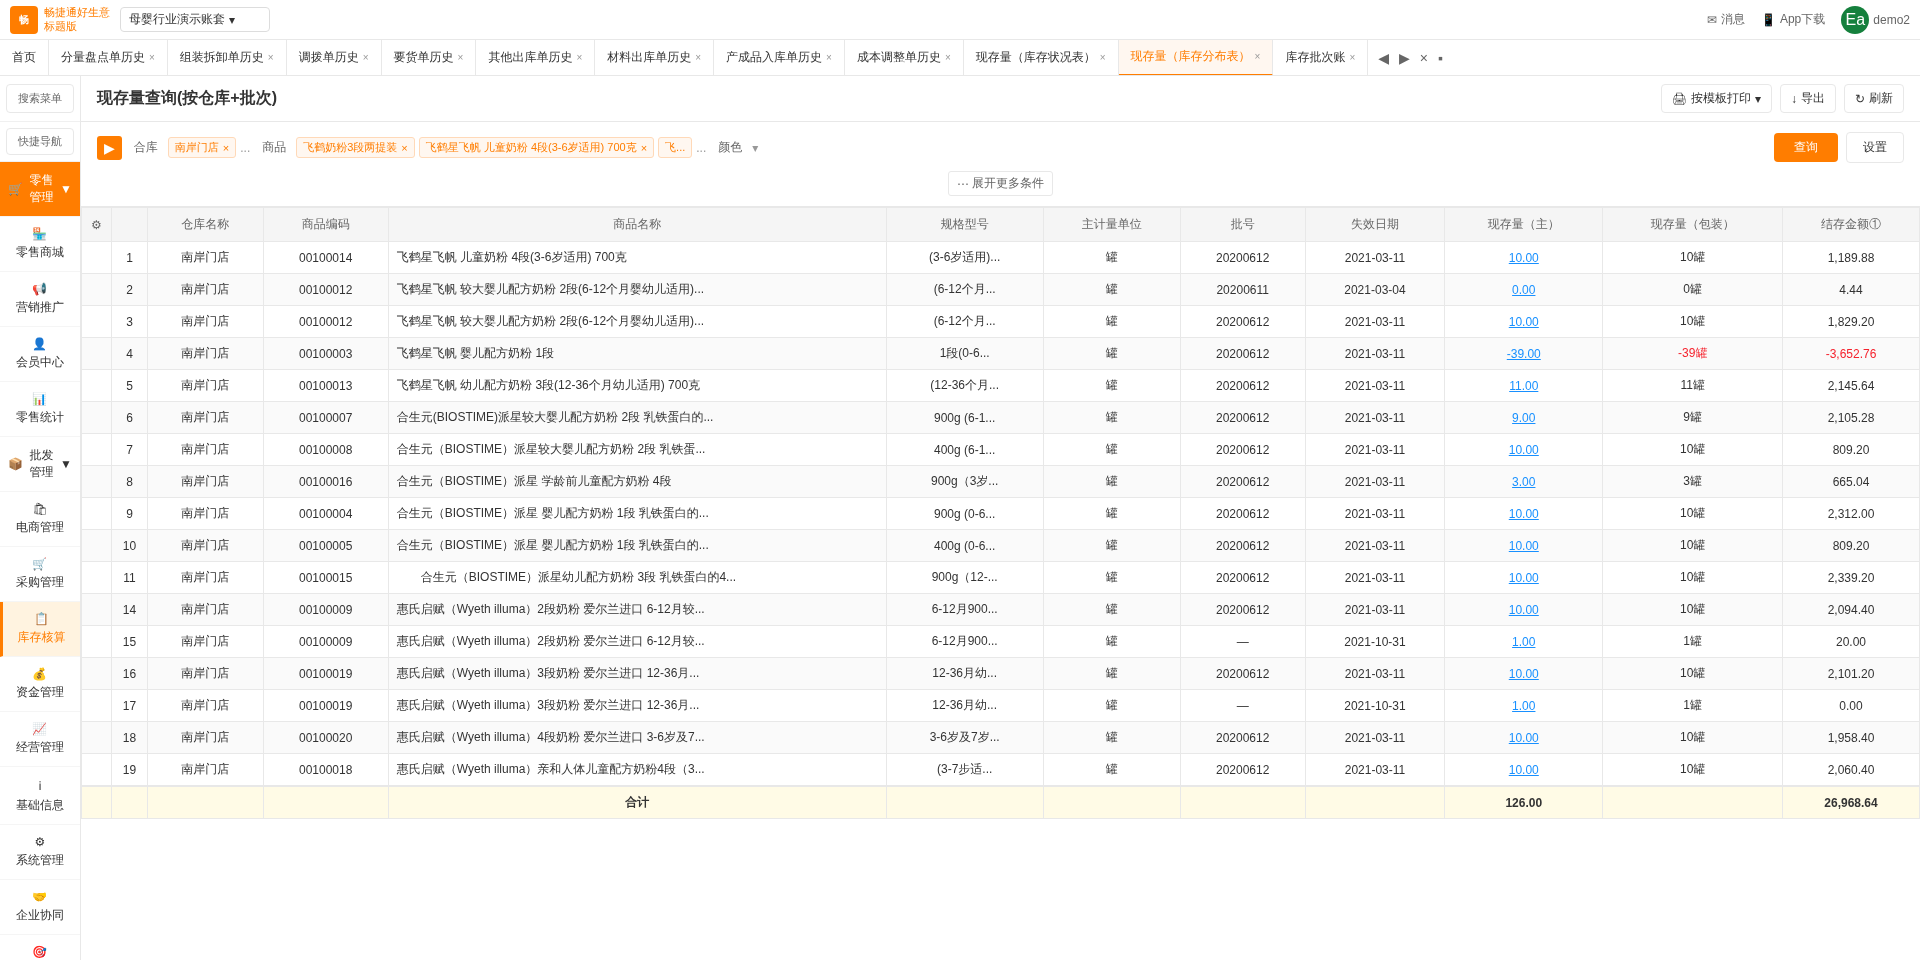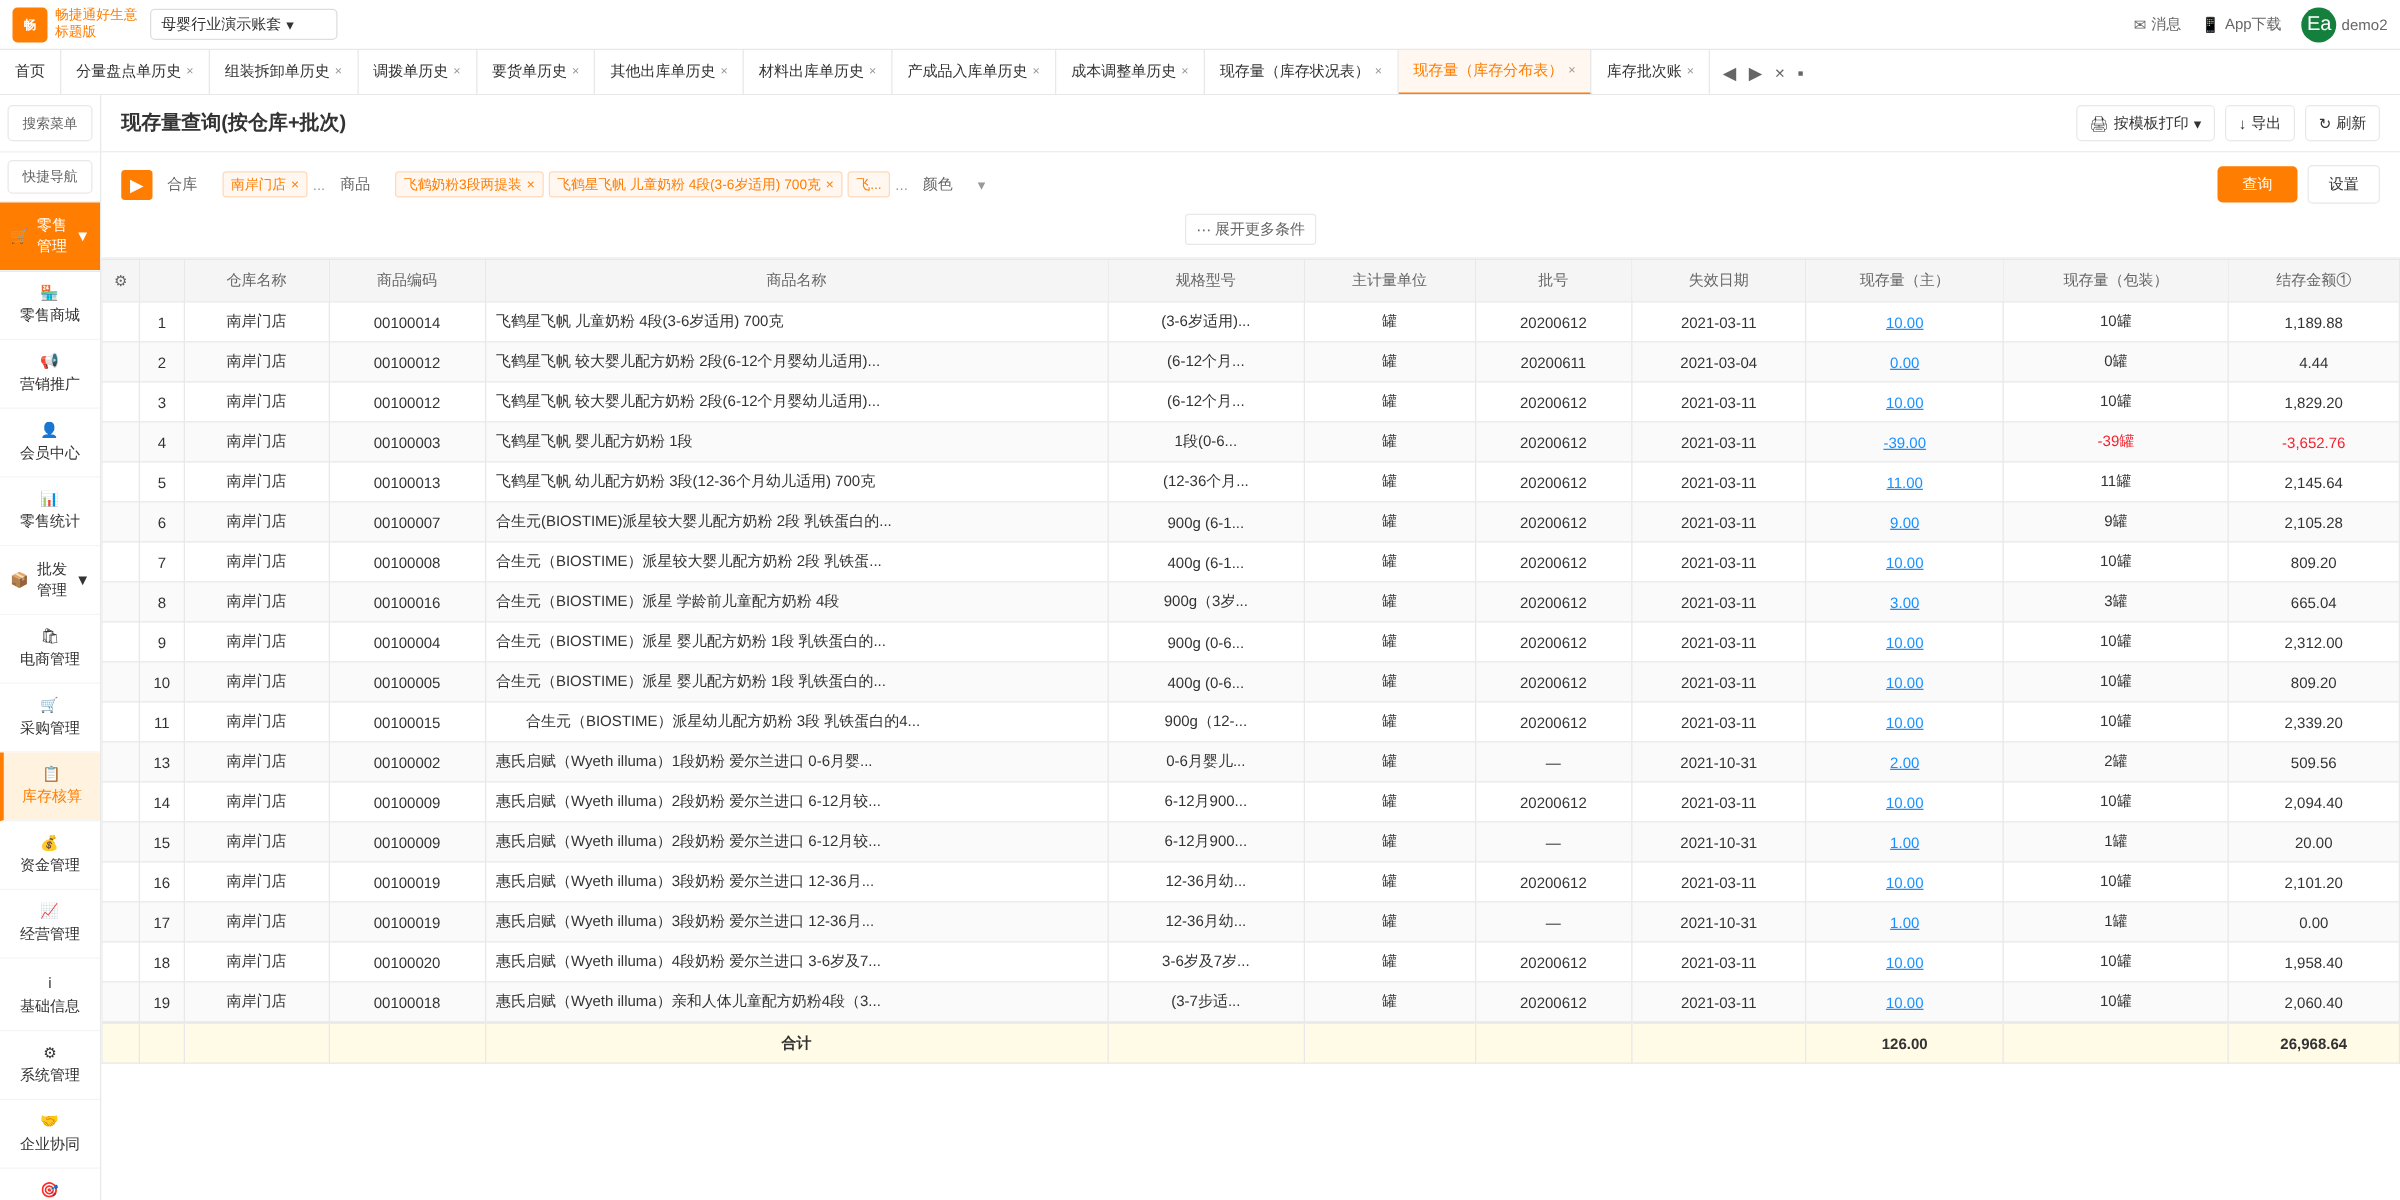--- a/index.html
+++ b/index.html
@@ -149,21 +149,21 @@
     
     .filter-area {
       background: #fff;
       padding: 10px 16px;
       border-bottom: 1px solid #e8e8e8;
     }
     .filter-row {
       display: flex; align-items: center; gap: 12px; flex-wrap: wrap;
     }
     .filter-item {
-      display: flex; align-items: center; gap: 20px;
+      display: flex; align-items: center; gap: 10px;
     }
     .filter-label { font-size: 12px; color: #666; white-space: nowrap; }
     .filter-tags {
       display: flex; align-items: center; gap: 4px; flex-wrap: wrap;
     }
     .filter-tag {
       display: inline-flex; align-items: center; gap: 4px;
       background: #fff7f0; border: 1px solid #ffd9b8;
       border-radius: 3px; padding: 2px 6px;
       font-size: 11px; color: #ff7d00;
@@ -624,34 +624,20 @@
       <td>900g（12-...</td>
       <td>罐</td>
       <td>20200612</td>
       <td>2021-03-11</td>
       <td class="link-like">10.00</td>
       <td class="">10罐</td>
       <td class="">2,339.20</td>
     </tr>
             <tr>
       <td></td>
-      <td>13</td>
-      <td>南岸门店</td>
-      <td>00100002</td>
-      <td class="text-left" style="max-width:280px;overflow:hidden;text-overflow:ellipsis;">惠氏启赋（Wyeth illuma）1段奶粉 爱尔兰进口 0-6月婴...</td>
-      <td>0-6月婴儿...</td>
-      <td>罐</td>
-      <td>—</td>
-      <td>2021-10-31</td>
-      <td class="link-like">2.00</td>
-      <td class="">2罐</td>
-      <td class="">509.56</td>
-    </tr>
-            <tr>
-      <td></td>
       <td>14</td>
       <td>南岸门店</td>
       <td>00100009</td>
       <td class="text-left" style="max-width:280px;overflow:hidden;text-overflow:ellipsis;">惠氏启赋（Wyeth illuma）2段奶粉 爱尔兰进口 6-12月较...</td>
       <td>6-12月900...</td>
       <td>罐</td>
       <td>20200612</td>
       <td>2021-03-11</td>
       <td class="link-like">10.00</td>
       <td class="">10罐</td>

